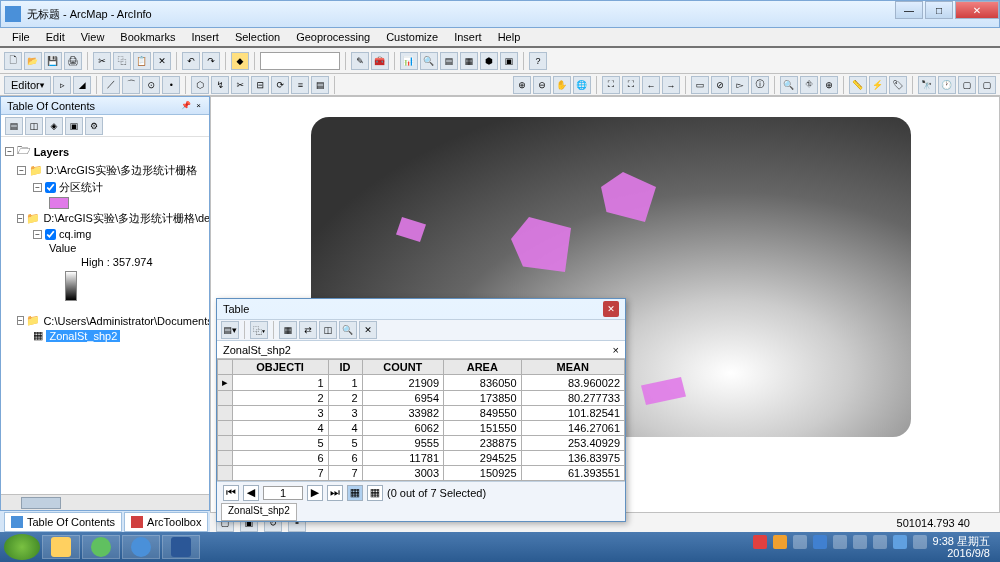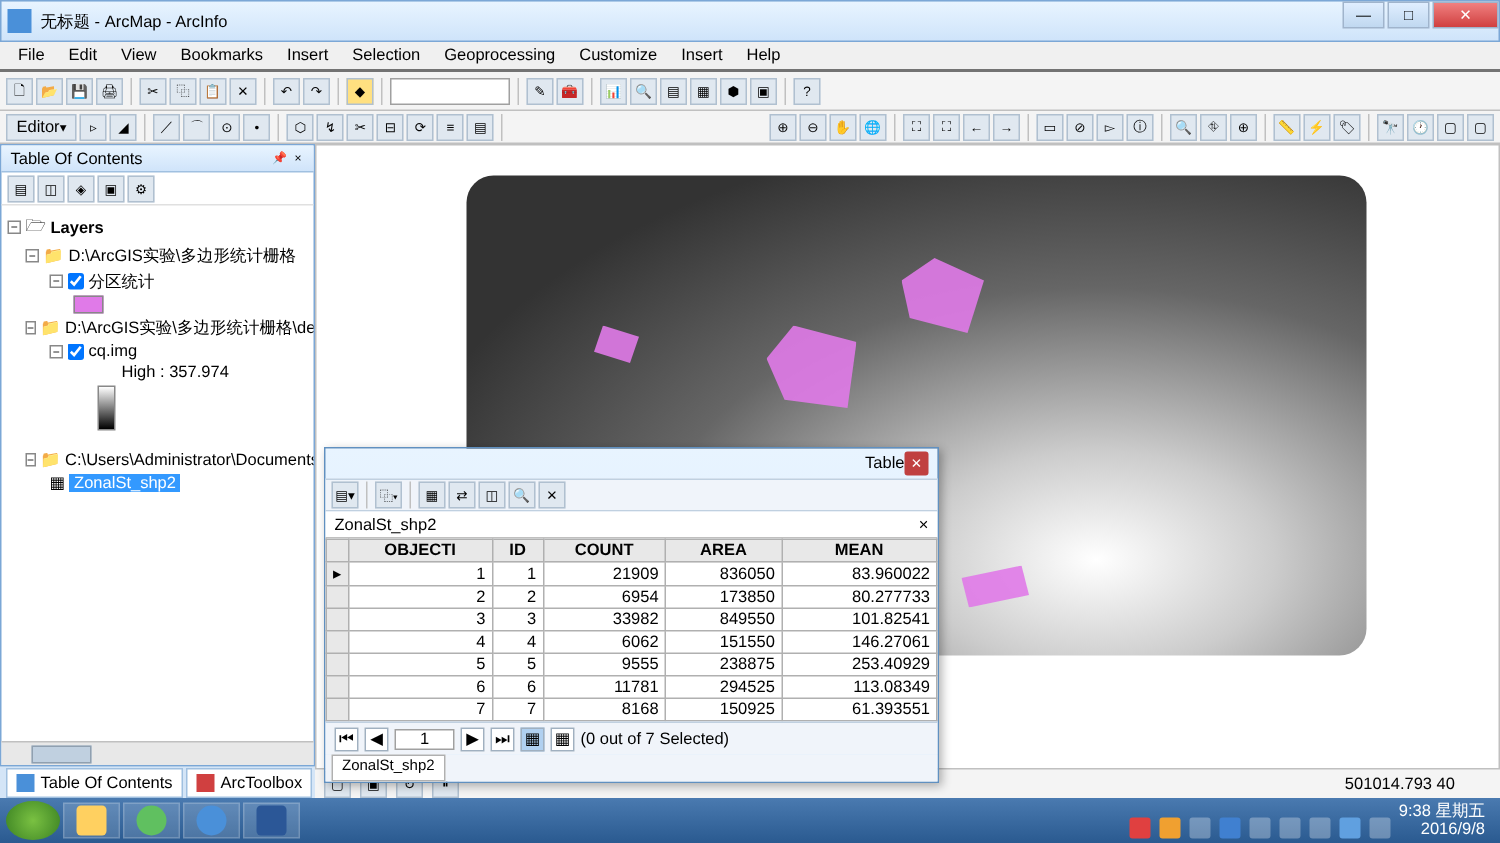--- a/index.html
+++ b/index.html
@@ -40,39 +40,39 @@
 .mapview{position:absolute;left:210px;top:96px;right:0;bottom:30px;background:#fff;border:1px solid #c0c0c0}
 .mapcanvas{position:absolute;left:100px;top:20px;width:600px;height:320px;background:radial-gradient(ellipse at 70% 80%,#fff 0%,#ccc 20%,#666 50%,#333 80%);border-radius:18px;overflow:hidden}
 .poly{position:absolute;background:#e07ae8;opacity:0.9}
 .p1{left:85px;top:100px;width:30px;height:25px;clip-path:polygon(20% 0,100% 30%,80% 100%,0 70%)}
 .p2{left:200px;top:100px;width:60px;height:55px;clip-path:polygon(30% 0,100% 20%,90% 100%,20% 90%,0 40%)}
 .p3{left:290px;top:55px;width:55px;height:50px;clip-path:polygon(40% 0,100% 30%,80% 100%,10% 80%,0 30%)}
 .p4{left:325px;top:260px;width:50px;height:28px;clip-path:polygon(10% 30%,90% 0,100% 70%,20% 100%)}
 .statusbar{position:absolute;left:210px;bottom:30px;right:0;height:20px;background:#f4f4f4;border-top:1px solid #c0c0c0;display:flex;align-items:center;padding:0 6px;gap:6px;font-size:10px}
 .statusbar .coords{margin-left:auto;margin-right:24px}
 .tablewin{position:absolute;left:216px;top:298px;width:410px;background:linear-gradient(#e8f4ff,#d8ecff);border:1px solid #6090c0;box-shadow:2px 2px 6px rgba(0,0,0,0.3)}
-.tw-title{height:20px;display:flex;align-items:center;padding:0 6px;justify-content:flex-end;font-size:11px}
+.tw-title{height:20px;display:flex;align-items:center;padding:0 6px;justify-content:space-between;font-size:11px}
 .tw-close{width:16px;height:16px;background:#c04040;color:#fff;display:flex;align-items:center;justify-content:center;font-size:9px;cursor:pointer;border-radius:2px}
 .tw-toolbar{height:22px;background:#f0f4fa;border-top:1px solid #c0d0e0;border-bottom:1px solid #c0d0e0;display:flex;align-items:center;padding:0 4px;gap:2px}
 .tw-tabname{height:18px;background:#fff;border-bottom:1px solid #c0c0c0;padding:2px 6px;display:flex;justify-content:space-between;align-items:center;font-size:10px}
 .tw-grid{background:#fff}
 .grid-table{width:100%;border-collapse:collapse;font-size:10px}
 .grid-table th,.grid-table td{border:1px solid #b0b0b0;padding:1px 4px;text-align:right;height:14px}
 .grid-table th{background:#e8e8e8;text-align:center;font-weight:bold}
 .grid-table .rowhead{width:14px;background:#e8e8e8;text-align:center}
 .tw-nav{height:22px;background:#f0f4fa;border-top:1px solid #c0d0e0;display:flex;align-items:center;padding:0 6px;gap:4px;font-size:10px}
 .tw-nav .navbtn{width:16px;height:16px;border:1px solid #a0b0c0;background:#fff;display:flex;align-items:center;justify-content:center;cursor:pointer}
 .tw-nav input{width:40px;height:14px;text-align:center;border:1px solid #a0a0a0}
 .tw-bottomtab{height:18px;background:#f0f4fa;padding:0 4px;display:flex}
 .tw-bottomtab span{background:#fff;border:1px solid #b0b0b0;padding:1px 6px;font-size:10px}
 .taskbar{position:absolute;left:0;bottom:0;right:0;height:30px;background:linear-gradient(#4a7ab0,#2a5a90);display:flex;align-items:center;padding:0 4px;gap:2px}
 .startbtn{width:36px;height:26px;background:radial-gradient(circle,#7ac142,#3a8122);border-radius:50%;cursor:pointer}
 .taskicon{width:38px;height:24px;background:rgba(255,255,255,0.15);border:1px solid rgba(255,255,255,0.2);display:flex;align-items:center;justify-content:center;cursor:pointer}
 .taskicon .inner{width:20px;height:20px;border-radius:3px}
-.tray{margin-left:auto;display:flex;align-items:flex-end;gap:6px;color:#fff;font-size:10px;padding-right:6px}
+.tray{margin-left:auto;display:flex;align-items:flex-start;gap:6px;color:#fff;font-size:10px;padding-right:6px}
 .tray .ti{width:14px;height:14px;background:rgba(255,255,255,0.3);border-radius:2px}
 .tray .clock{text-align:right;line-height:1.1}
 .watermark{position:absolute;right:20px;bottom:40px;color:rgba(255,255,255,0.6);font-size:24px;font-weight:bold;pointer-events:none}
 </style>
 </head>
 <body>
 
 <div class="titlebar">
   <div class="icon"></div>
   <div class="title">无标题 - ArcMap - ArcInfo</div>
@@ -200,20 +200,23 @@
       </div>
     <div class="tree-item l3">
         <div class="swatch" style="background:#e07ae8"></div>
       </div>
     <div class="tree-item l1"><span class="sq">−</span>📁 <span>D:\ArcGIS实验\多边形统计栅格\dem\</span></div>
     <div class="tree-item l2">
         <span class="sq">−</span>
         <input type="checkbox" class="cb" checked="" style=""> 
         <span>cq.img</span>
       </div>
+    <div class="tree-item l3">
+        <span>Value</span>
+      </div>
     <div class="tree-item l3" style="padding-left:76px">
         <span>High : 357.974</span>
       </div>
     <div class="gradient-sw"></div>
     <div style="height:10px"></div>
     <div class="tree-item l1"><span class="sq">−</span>📁 <span>C:\Users\Administrator\Documents\A</span></div>
     <div class="tree-item l2">▦ <span class="sel">ZonalSt_shp2</span></div>
   </div>
   <div class="hscroll">
       <div class="thumb"></div>
@@ -319,27 +322,27 @@
             <td>9555</td>
             <td>238875</td>
             <td>253.40929</td>
           </tr>
           <tr>
             <td class="rowhead"></td>
             <td>6</td>
             <td>6</td>
             <td>11781</td>
             <td>294525</td>
-            <td>113.08349</td>
+            <td>136.83975</td>
           </tr>
           <tr>
             <td class="rowhead"></td>
             <td>7</td>
             <td>7</td>
-            <td>8168</td>
+            <td>3003</td>
             <td>150925</td>
             <td>61.393551</td>
           </tr>
         </tbody>
       </table>
   </div>
   <div class="tw-nav">
     <div class="navbtn">⏮</div>
     <div class="navbtn">◀</div>
     <input value="1" style="">

